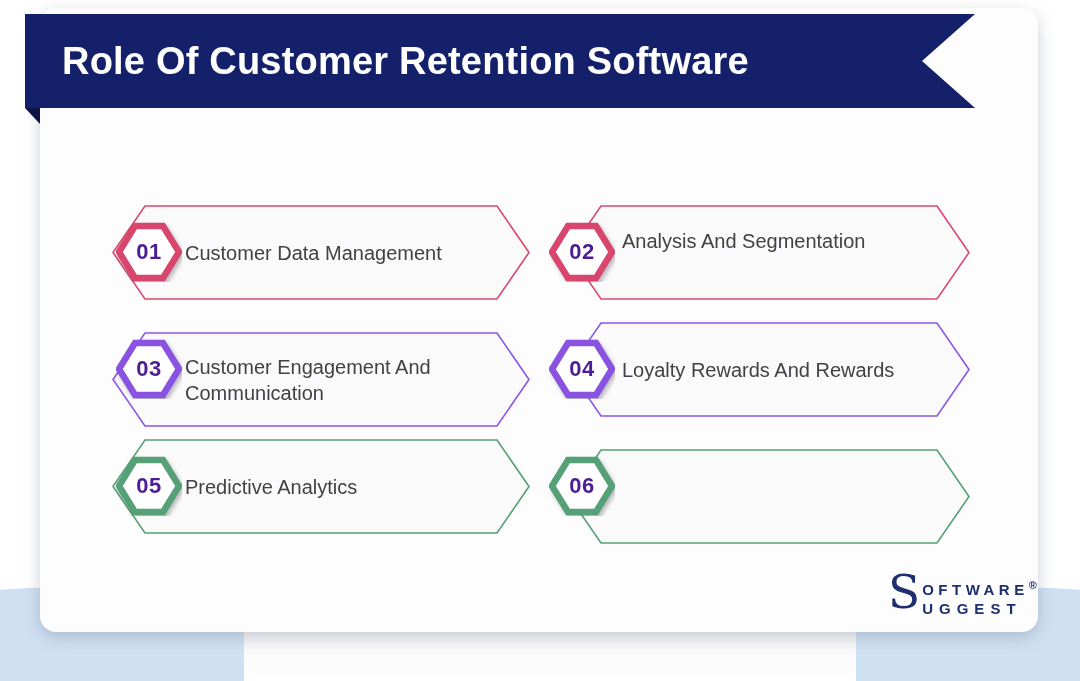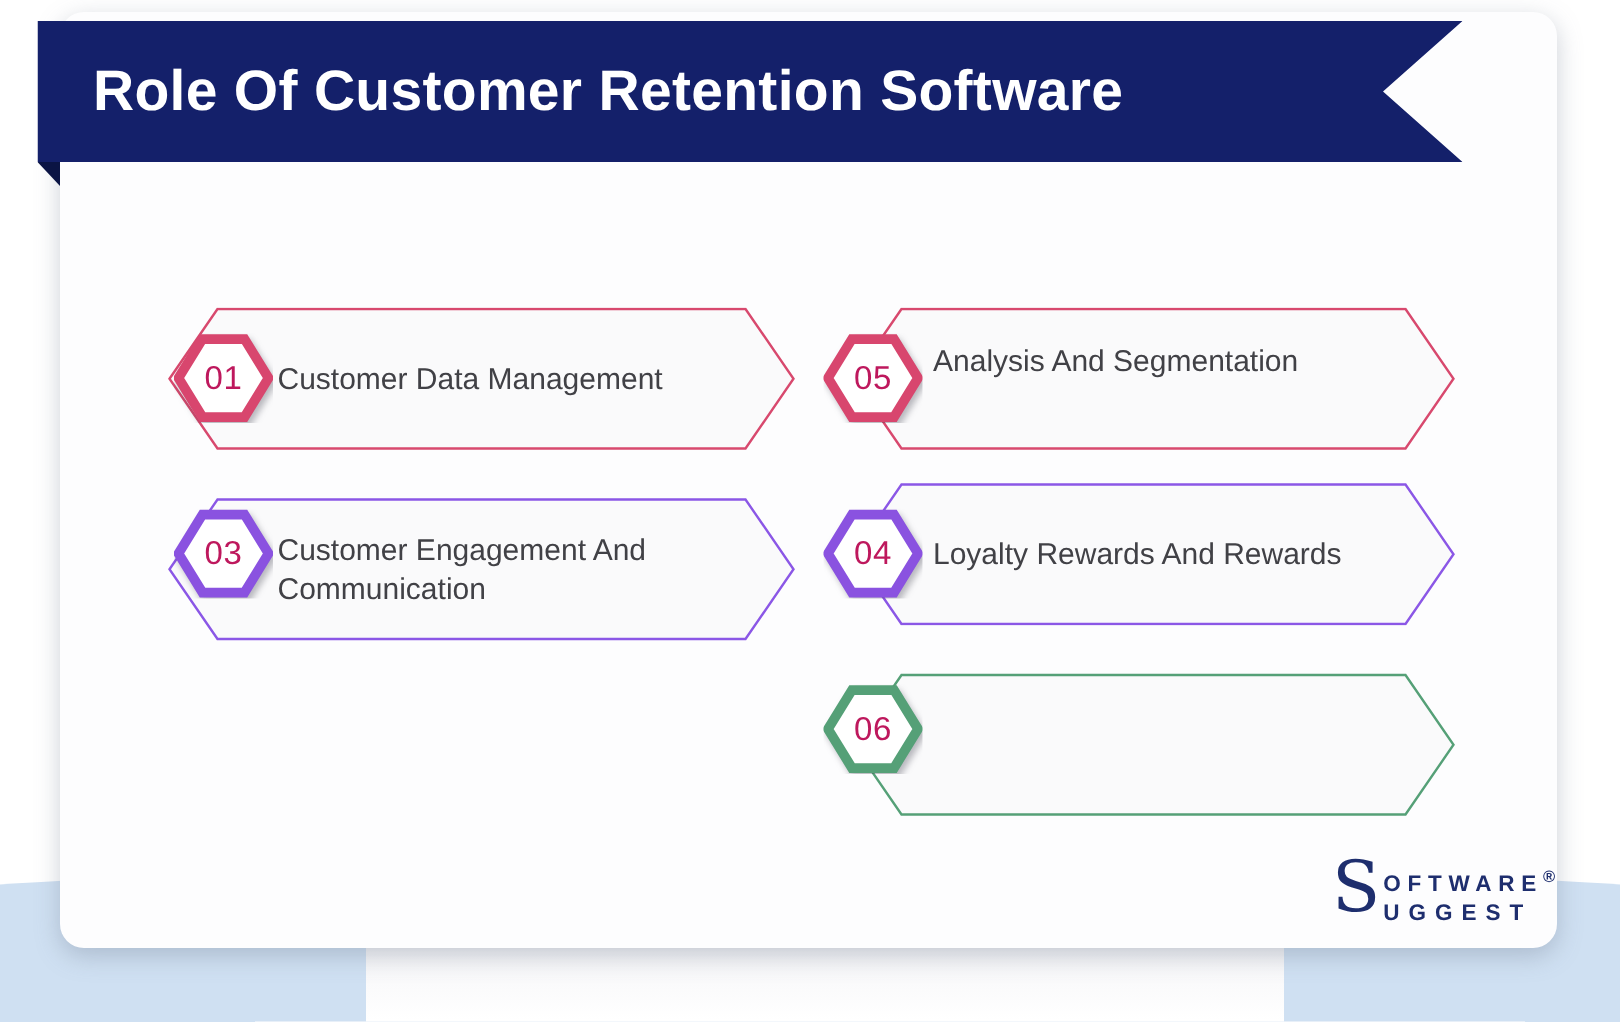--- a/index.html
+++ b/index.html
@@ -52,21 +52,21 @@
   .badge{position:absolute;width:66px;height:60px;top:17px;}
   .col-left  .badge{left:4px;}
   .col-right .badge{left:-19px;}
   .badge svg{position:absolute;inset:0;display:block;}
   .badge polygon{fill:#ffffff;stroke-width:6.5;filter:drop-shadow(2px 3px 2px rgba(60,60,75,0.35));}
   .theme-pink  .badge polygon{stroke:#d8466e;}
   .theme-purple .badge polygon{stroke:#8a52e0;}
   .theme-green .badge polygon{stroke:#55a077;}
   .badge span{
     position:absolute;inset:0;display:flex;align-items:center;justify-content:center;
-    font-size:22px;color:#be185d;letter-spacing:0.5px;padding-bottom:1px;
+    font-size:22px;color:#4c1d95;letter-spacing:0.5px;padding-bottom:1px;font-weight:bold;
   }
 
   .label{
     position:absolute;top:50%;transform:translateY(-50%);
     font-size:20px;line-height:26px;color:#414146;white-space:pre-line;
   }
   .col-left  .label{left:73px;}
   .col-right .label{left:54px;text-align:right;}
   .label.raised{margin-top:-12px;}
 
@@ -119,21 +119,21 @@
   </div>
 
   <div class="item theme-pink col-right" style="left:568px;top:205px;width:402px;height:95px">
     <svg class="shape" viewBox="0 0 402 95">
       <polygon points="1,47.5 33,1 369,1 401,47.5 369,94 33,94"></polygon>
     </svg>
     <div class="badge">
       <svg viewBox="0 0 66 60">
         <polygon points="3,30 19,4 47,4 63,30 47,56 19,56"></polygon>
       </svg>
-      <span>05</span>
+      <span>02</span>
     </div>
     <div class="label raised">Analysis And Segmentation</div>
   </div>
 
   <div class="item theme-purple col-left" style="left:112px;top:322px;width:418px;height:115px">
     <svg class="shape" viewBox="0 0 418 95">
       <polygon points="1,47.5 33,1 385,1 417,47.5 385,94 33,94"></polygon>
     </svg>
     <div class="badge">
       <svg viewBox="0 0 66 60">
@@ -151,20 +151,32 @@
     </svg>
     <div class="badge">
       <svg viewBox="0 0 66 60">
         <polygon points="3,30 19,4 47,4 63,30 47,56 19,56"></polygon>
       </svg>
       <span>04</span>
     </div>
     <div class="label">Loyalty Rewards And Rewards</div>
   </div>
 
+  <div class="item theme-green col-left" style="left:112px;top:439px;width:418px;height:95px">
+    <svg class="shape" viewBox="0 0 418 95">
+      <polygon points="1,47.5 33,1 385,1 417,47.5 385,94 33,94"></polygon>
+    </svg>
+    <div class="badge">
+      <svg viewBox="0 0 66 60">
+        <polygon points="3,30 19,4 47,4 63,30 47,56 19,56"></polygon>
+      </svg>
+      <span>05</span>
+    </div>
+    <div class="label">Predictive Analytics</div>
+  </div>
 
   <div class="item theme-green col-right" style="left:568px;top:439px;width:402px;height:115px">
     <svg class="shape" viewBox="0 0 402 95">
       <polygon points="1,47.5 33,1 369,1 401,47.5 369,94 33,94"></polygon>
     </svg>
     <div class="badge">
       <svg viewBox="0 0 66 60">
         <polygon points="3,30 19,4 47,4 63,30 47,56 19,56"></polygon>
       </svg>
       <span>06</span>

